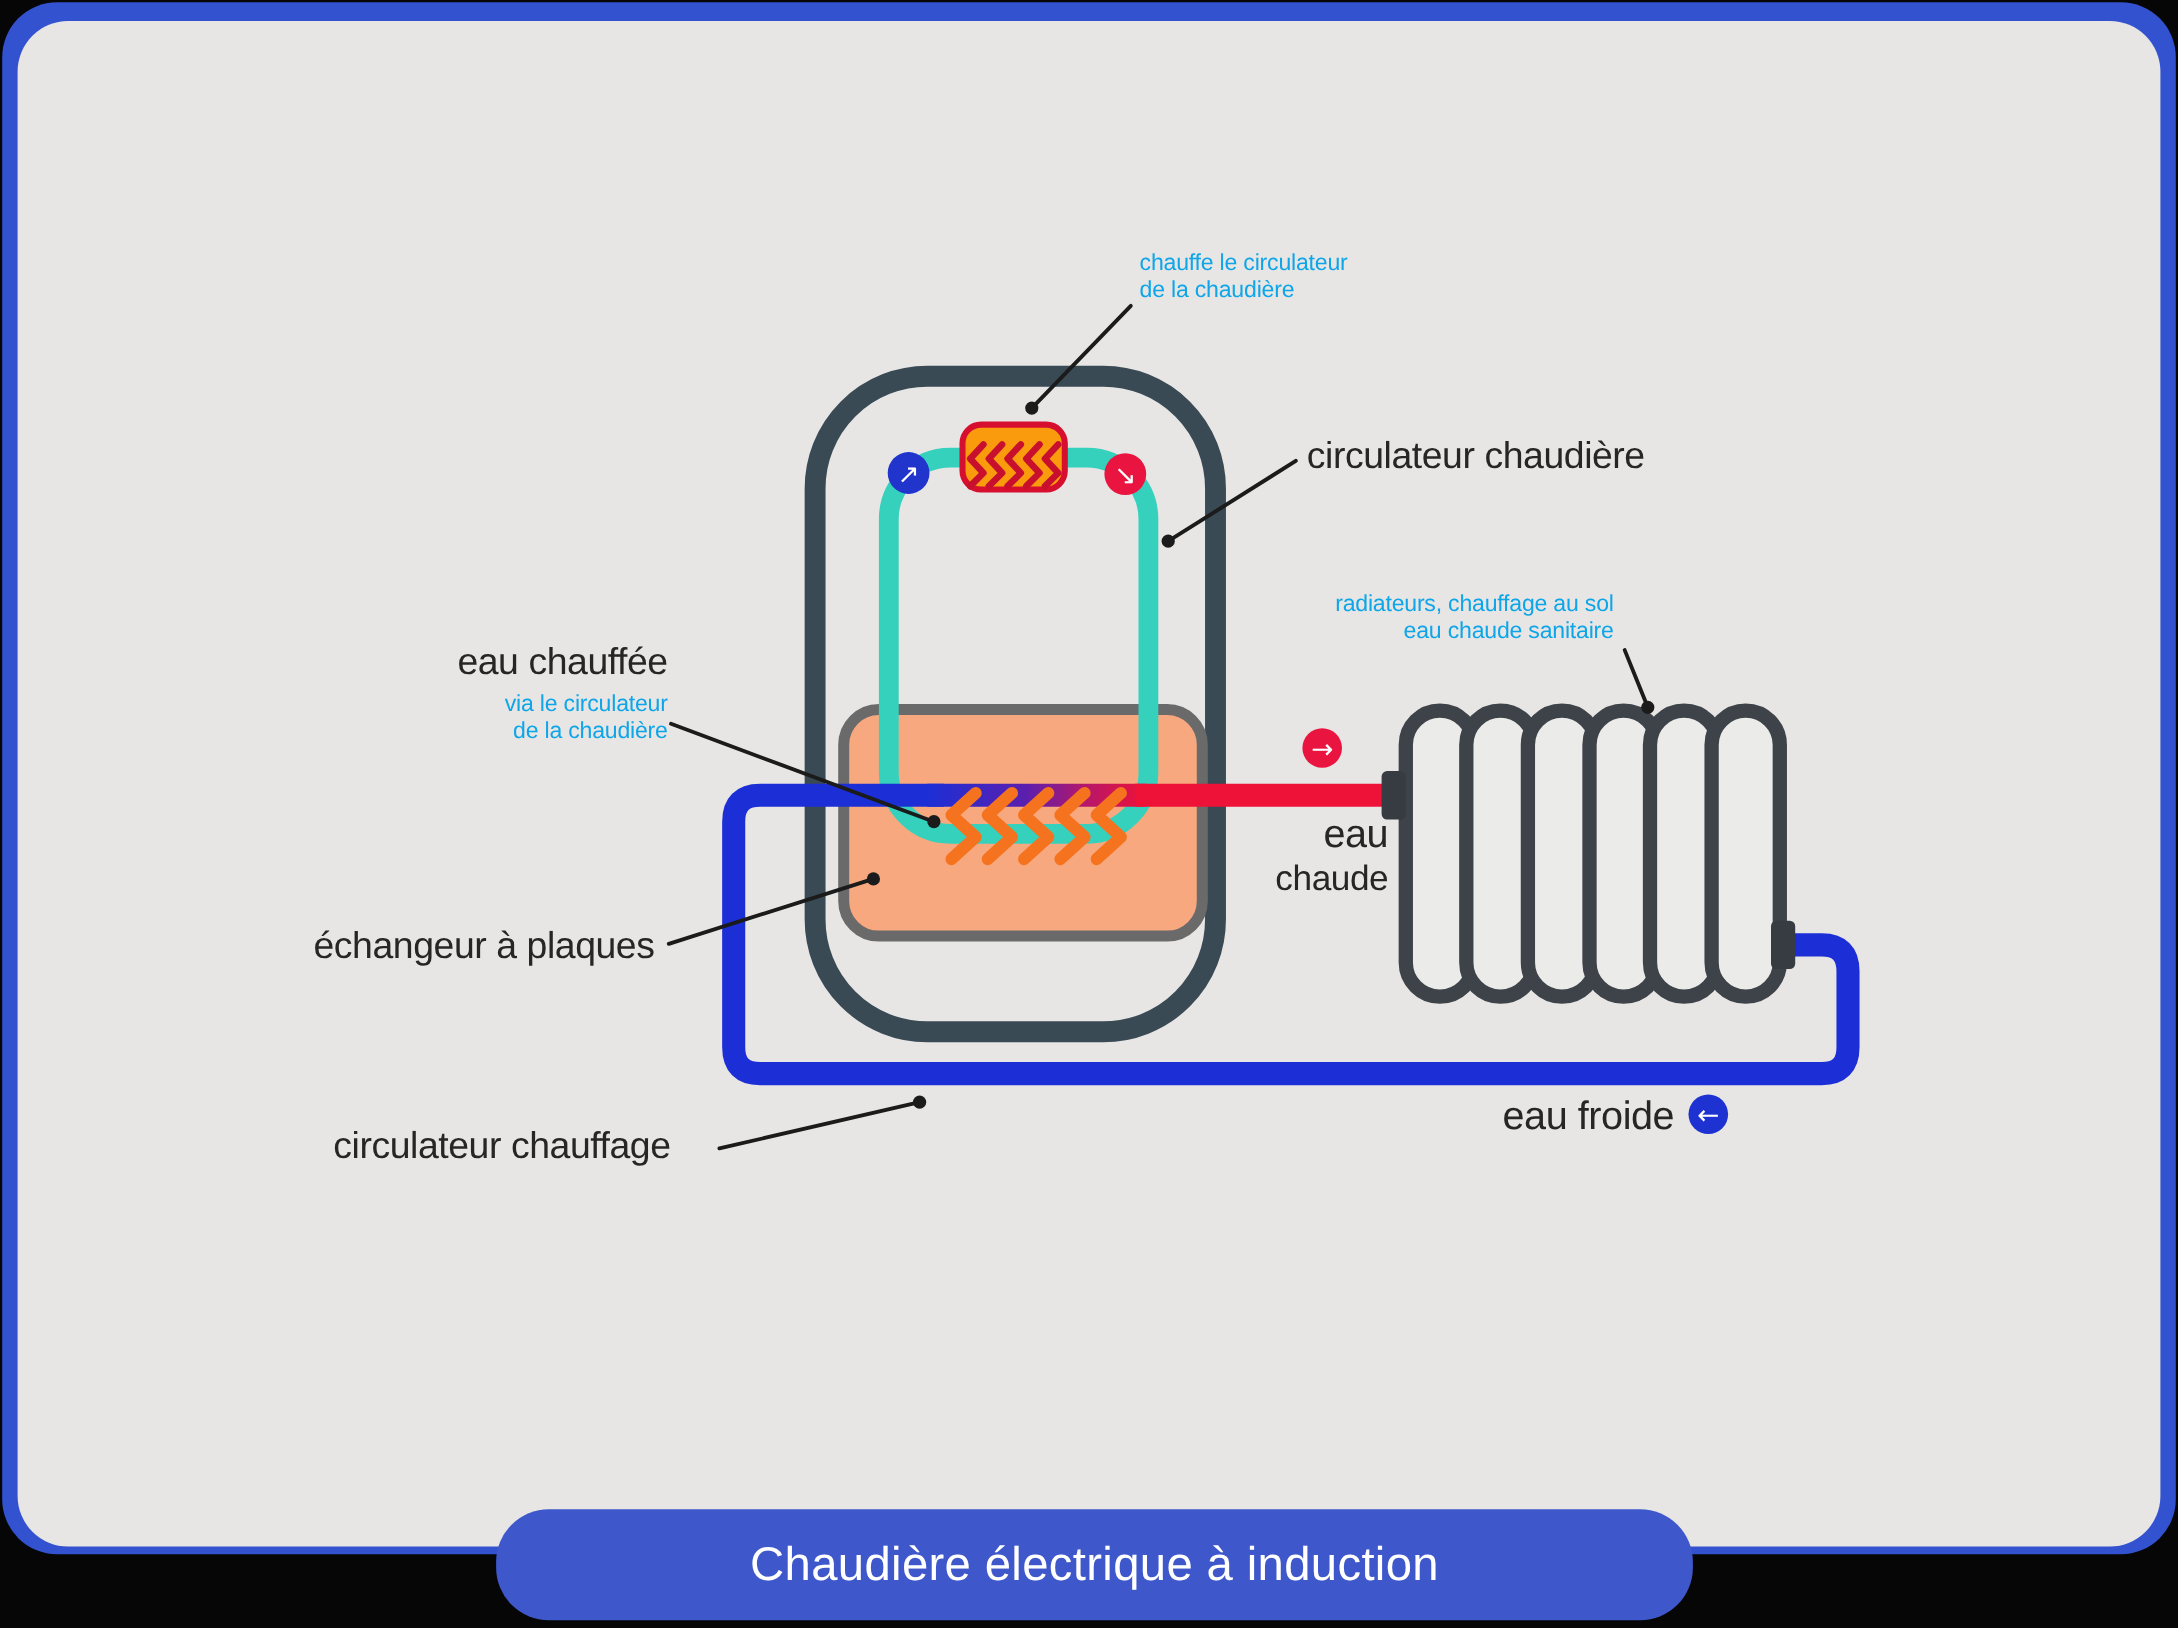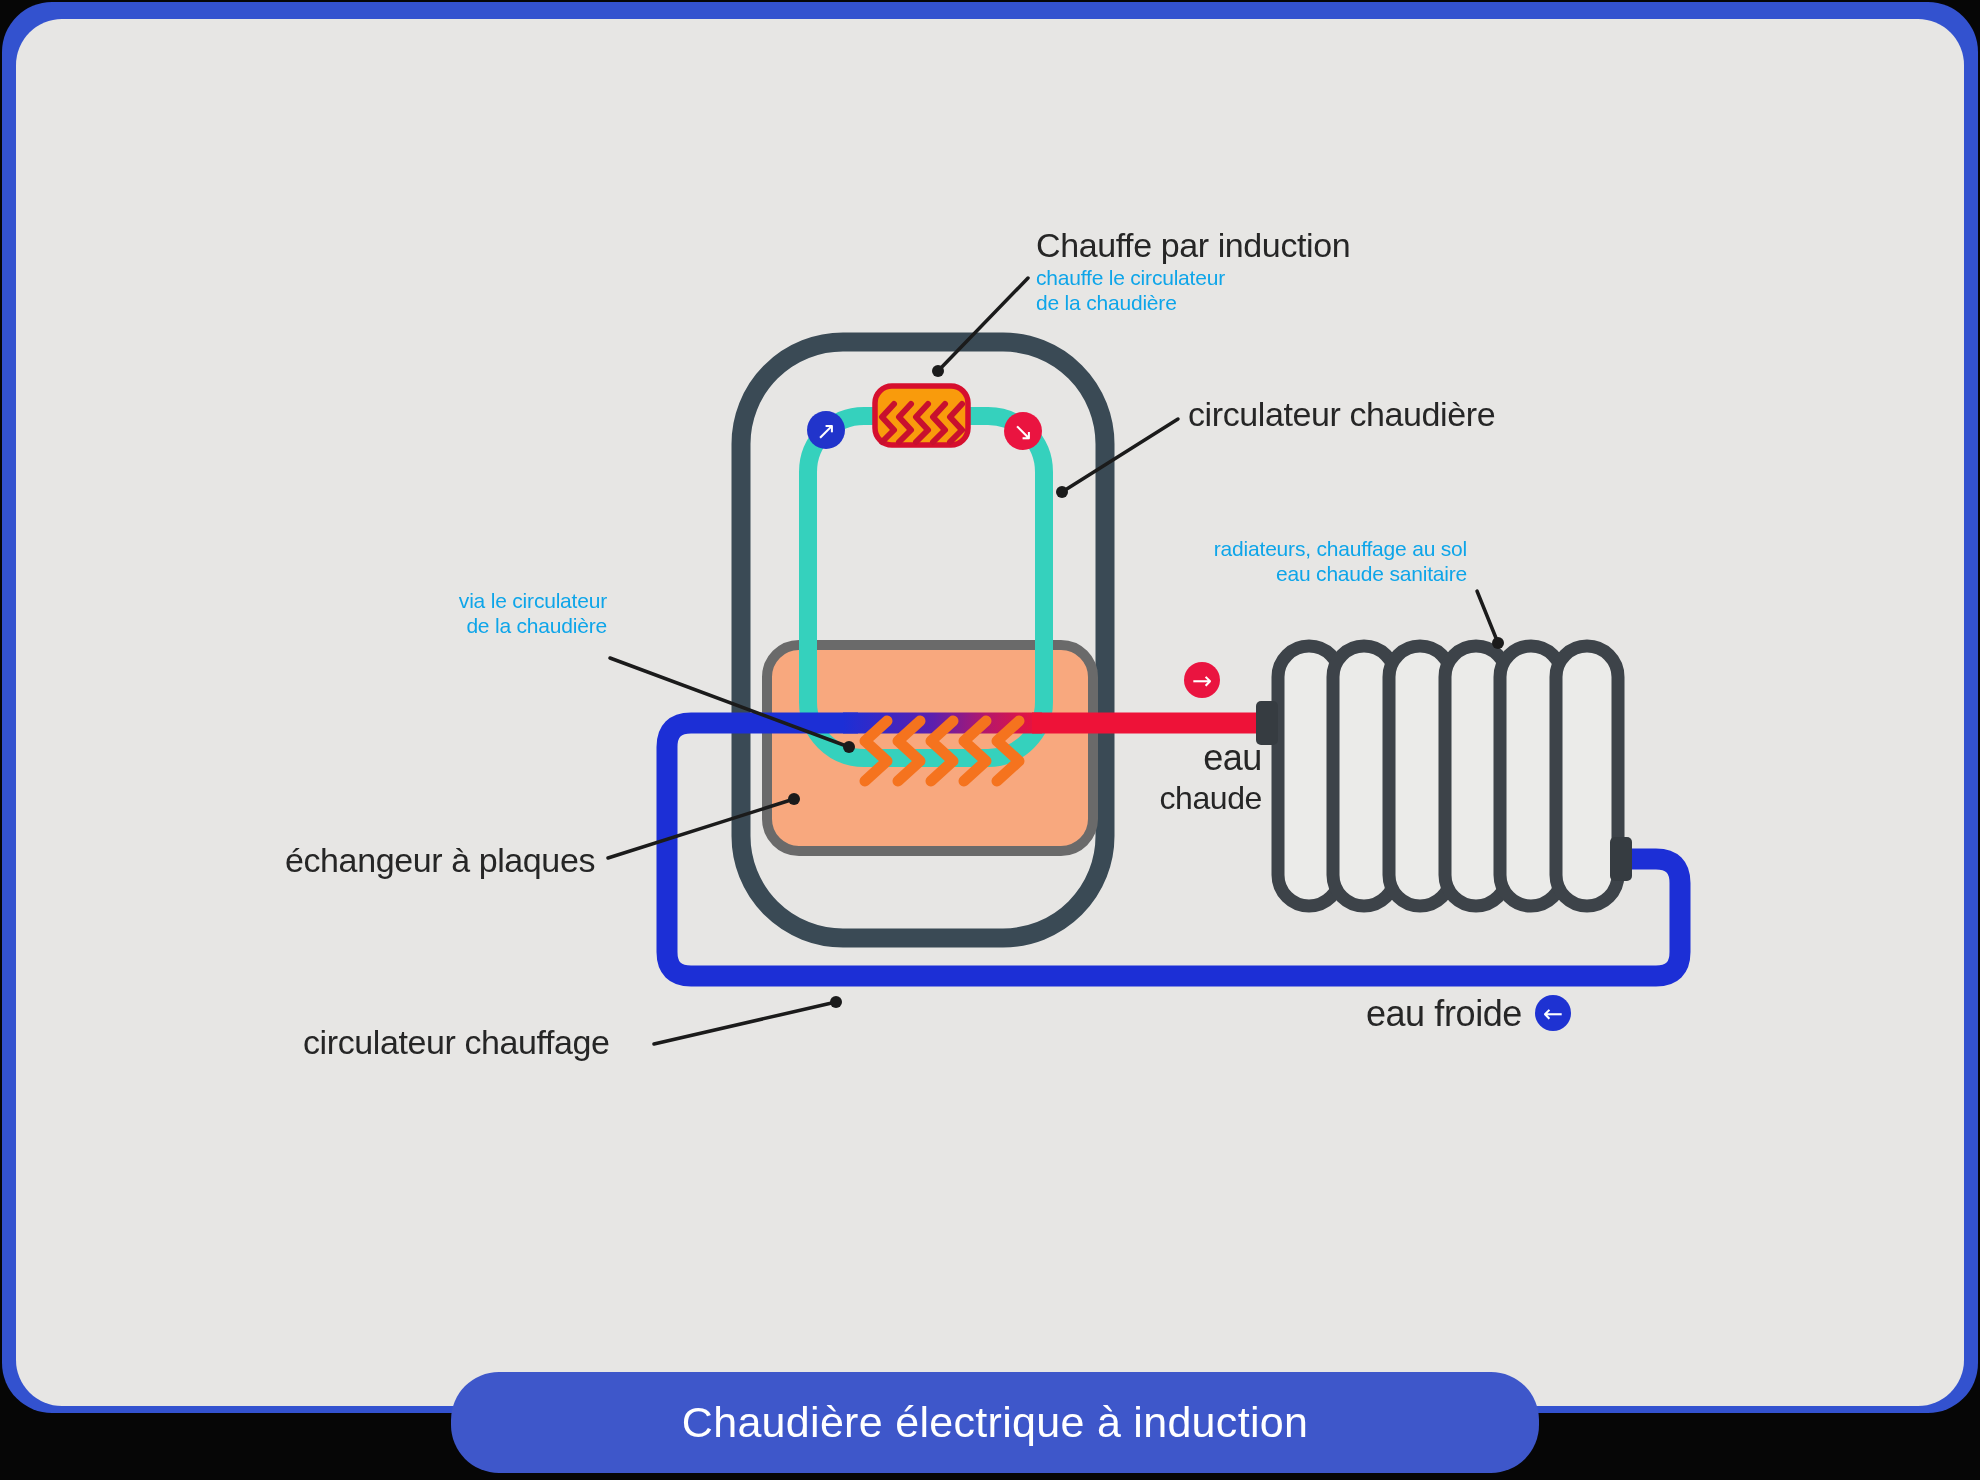--- a/index.html
+++ b/index.html
@@ -121,35 +121,35 @@
     <line x1="610" y1="658" x2="849" y2="747"></line>
       <circle cx="849" cy="747" r="6" stroke="none"></circle>
     <line x1="608" y1="858" x2="794" y2="799"></line>
       <circle cx="794" cy="799" r="6" stroke="none"></circle>
     <line x1="654" y1="1044" x2="836" y2="1002"></line>
       <circle cx="836" cy="1002" r="6" stroke="none"></circle>
   </g>
 </svg>
 
 <div class="lbl left" style="left:1036px;top:226px;width:420px;">
-  <div class="t">Chauffe par induction</div>
   <div class="s">chauffe le circulateur</div>
   <div class="s">de la chaudière</div>
 </div>
 
 <div class="lbl left" style="left:1188px;top:395px;width:420px;">
   <div class="t">circulateur chaudière</div>
 </div>
 
 <div class="lbl right" style="left:1100px;top:536px;width:367px;">
   <div class="s">radiateurs, chauffage au sol</div>
   <div class="s">eau chaude sanitaire</div>
 </div>
 
 <div class="lbl right" style="left:200px;top:583px;width:407px;">
+  <div class="t">eau chauffée</div>
   <div class="gap"></div>
   <div class="s">via le circulateur</div>
   <div class="s">de la chaudière</div>
 </div>
 
 <div class="lbl right" style="left:200px;top:841px;width:395px;">
   <div class="t">échangeur à plaques</div>
 </div>
 
 <div class="lbl left" style="left:303px;top:1023px;width:420px;">

